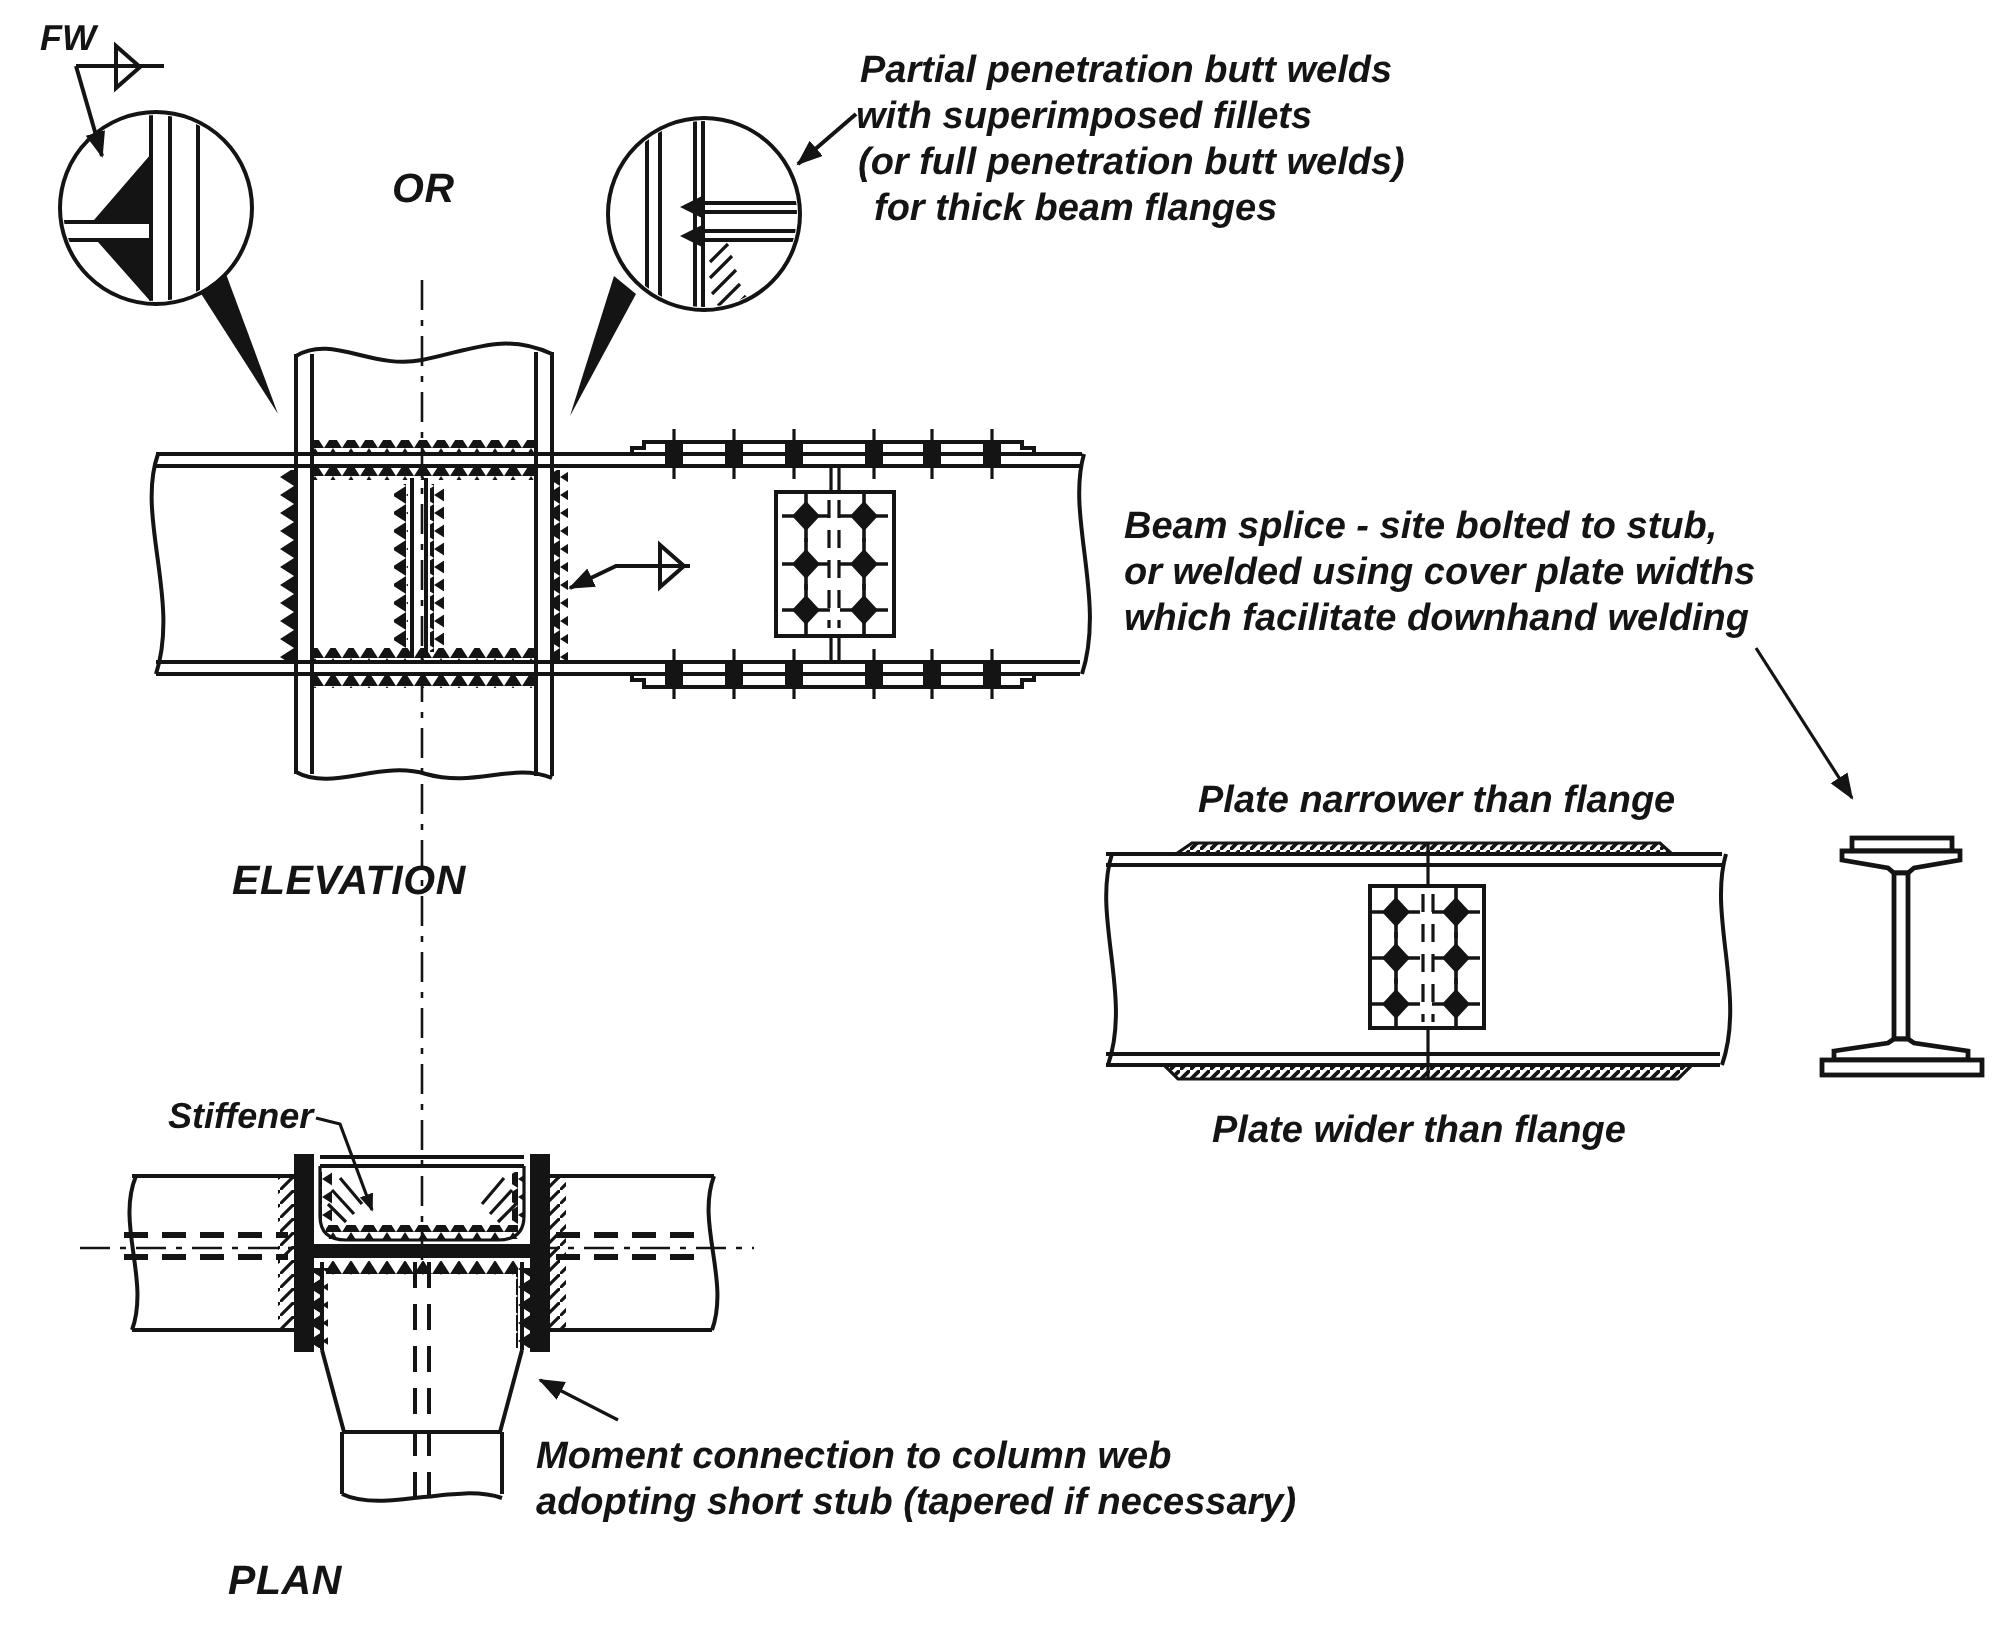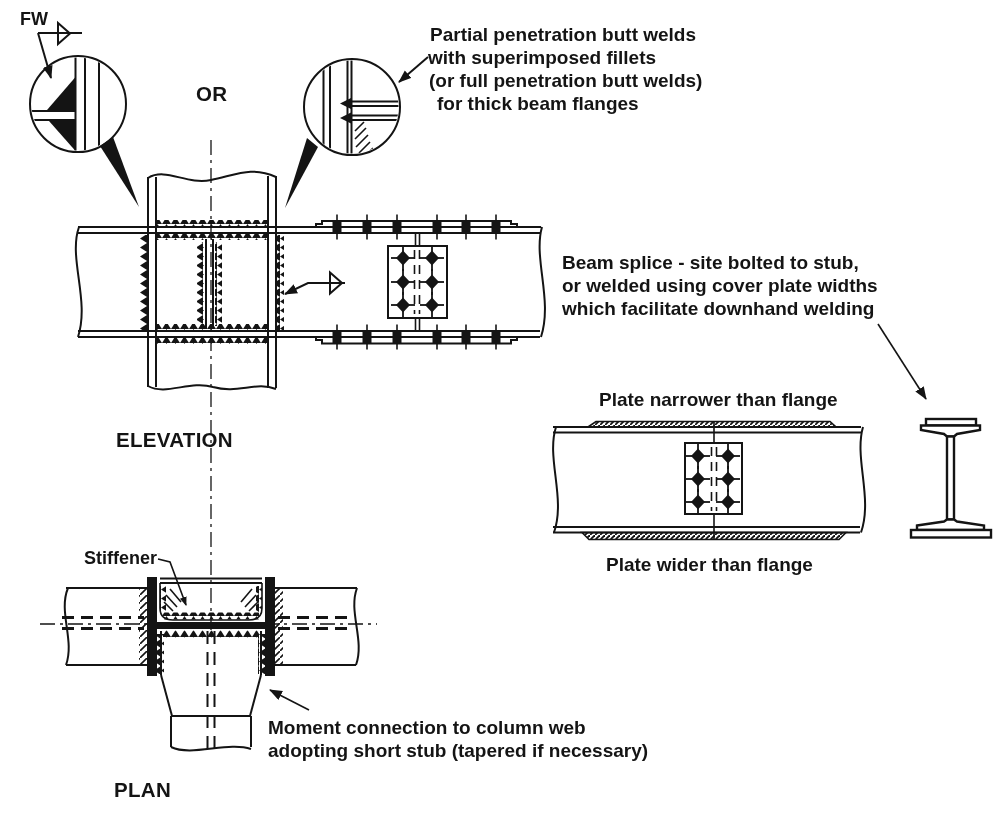--- a/index.html
+++ b/index.html
@@ -1,16 +1,16 @@
 <!DOCTYPE html>
 <html><head>
 <meta charset="utf-8">
 <style>
   html,body{margin:0;padding:0;background:#e8e8e8;}
-  .canvas{position:relative;width:1000px;height:813px;background:#ffffff;overflow:hidden;}
+  .canvas{position:relative;width:1000px;height:813px;background:#ffffff;overflow:hidden;font-style:italic;}
   svg{display:block;}
   .ln{stroke:#141414;stroke-width:2;fill:none;}
   .ln15{stroke:#141414;stroke-width:1.6;fill:none;}
   .thin{stroke:#141414;stroke-width:1.3;fill:none;}
   .blk{fill:#141414;stroke:none;}
   .wht{fill:#ffffff;}
   .txt{font-family:"Liberation Sans",sans-serif;font-weight:700;font-size:19px;fill:#141414;}
   .txt18{font-size:18px;}
   .txt20{font-size:20.5px;letter-spacing:.3px;}
 </style>

